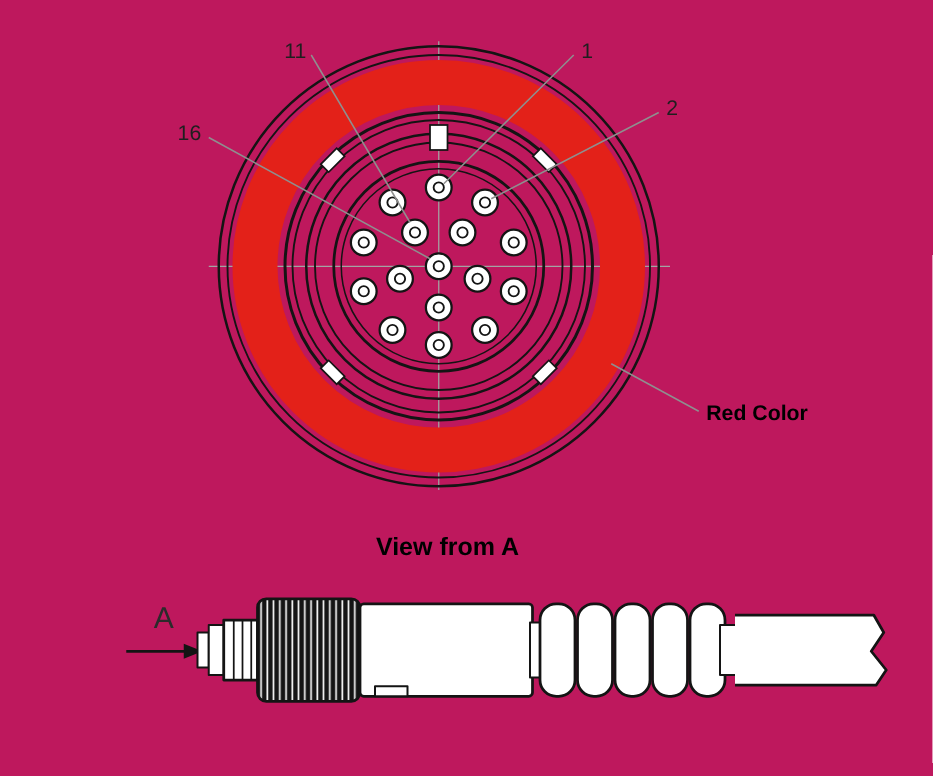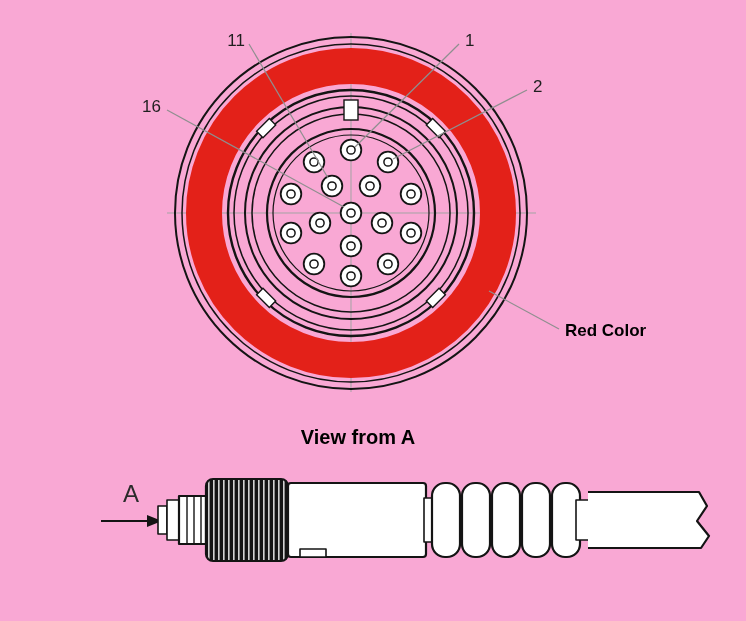--- a/index.html
+++ b/index.html
@@ -1,16 +1,16 @@
 <!DOCTYPE html>
 <html><head>
 <meta charset="utf-8">
 <style>
   html,body{margin:0;padding:0;background:#ffffff;}
-  .page{width:746px;height:621px;position:relative;background:#f9a8d4;overflow:hidden;}
+  .page{width:746px;height:621px;position:relative;background:#be185d;overflow:hidden;}
   svg text{font-family:"Liberation Sans", sans-serif;}
   .callout-num{font-size:17px;fill:#1f1f1f;}
   .callout-bold{font-size:17px;font-weight:bold;fill:#000;}
   .caption{font-size:20px;font-weight:bold;fill:#000;}
   .arrow-letter{font-size:24px;fill:#2b2b2b;}
   .leader{stroke:#8f8f8f;stroke-width:1.2;fill:none;}
   .centerline{stroke:#a3a3a3;stroke-width:1;fill:none;}
   .ring{fill:none;stroke:#141414;}
   .pin-o{fill:#fff;stroke:#141414;stroke-width:1.8;}
   .pin-i{fill:#fff;stroke:#141414;stroke-width:1.5;}

